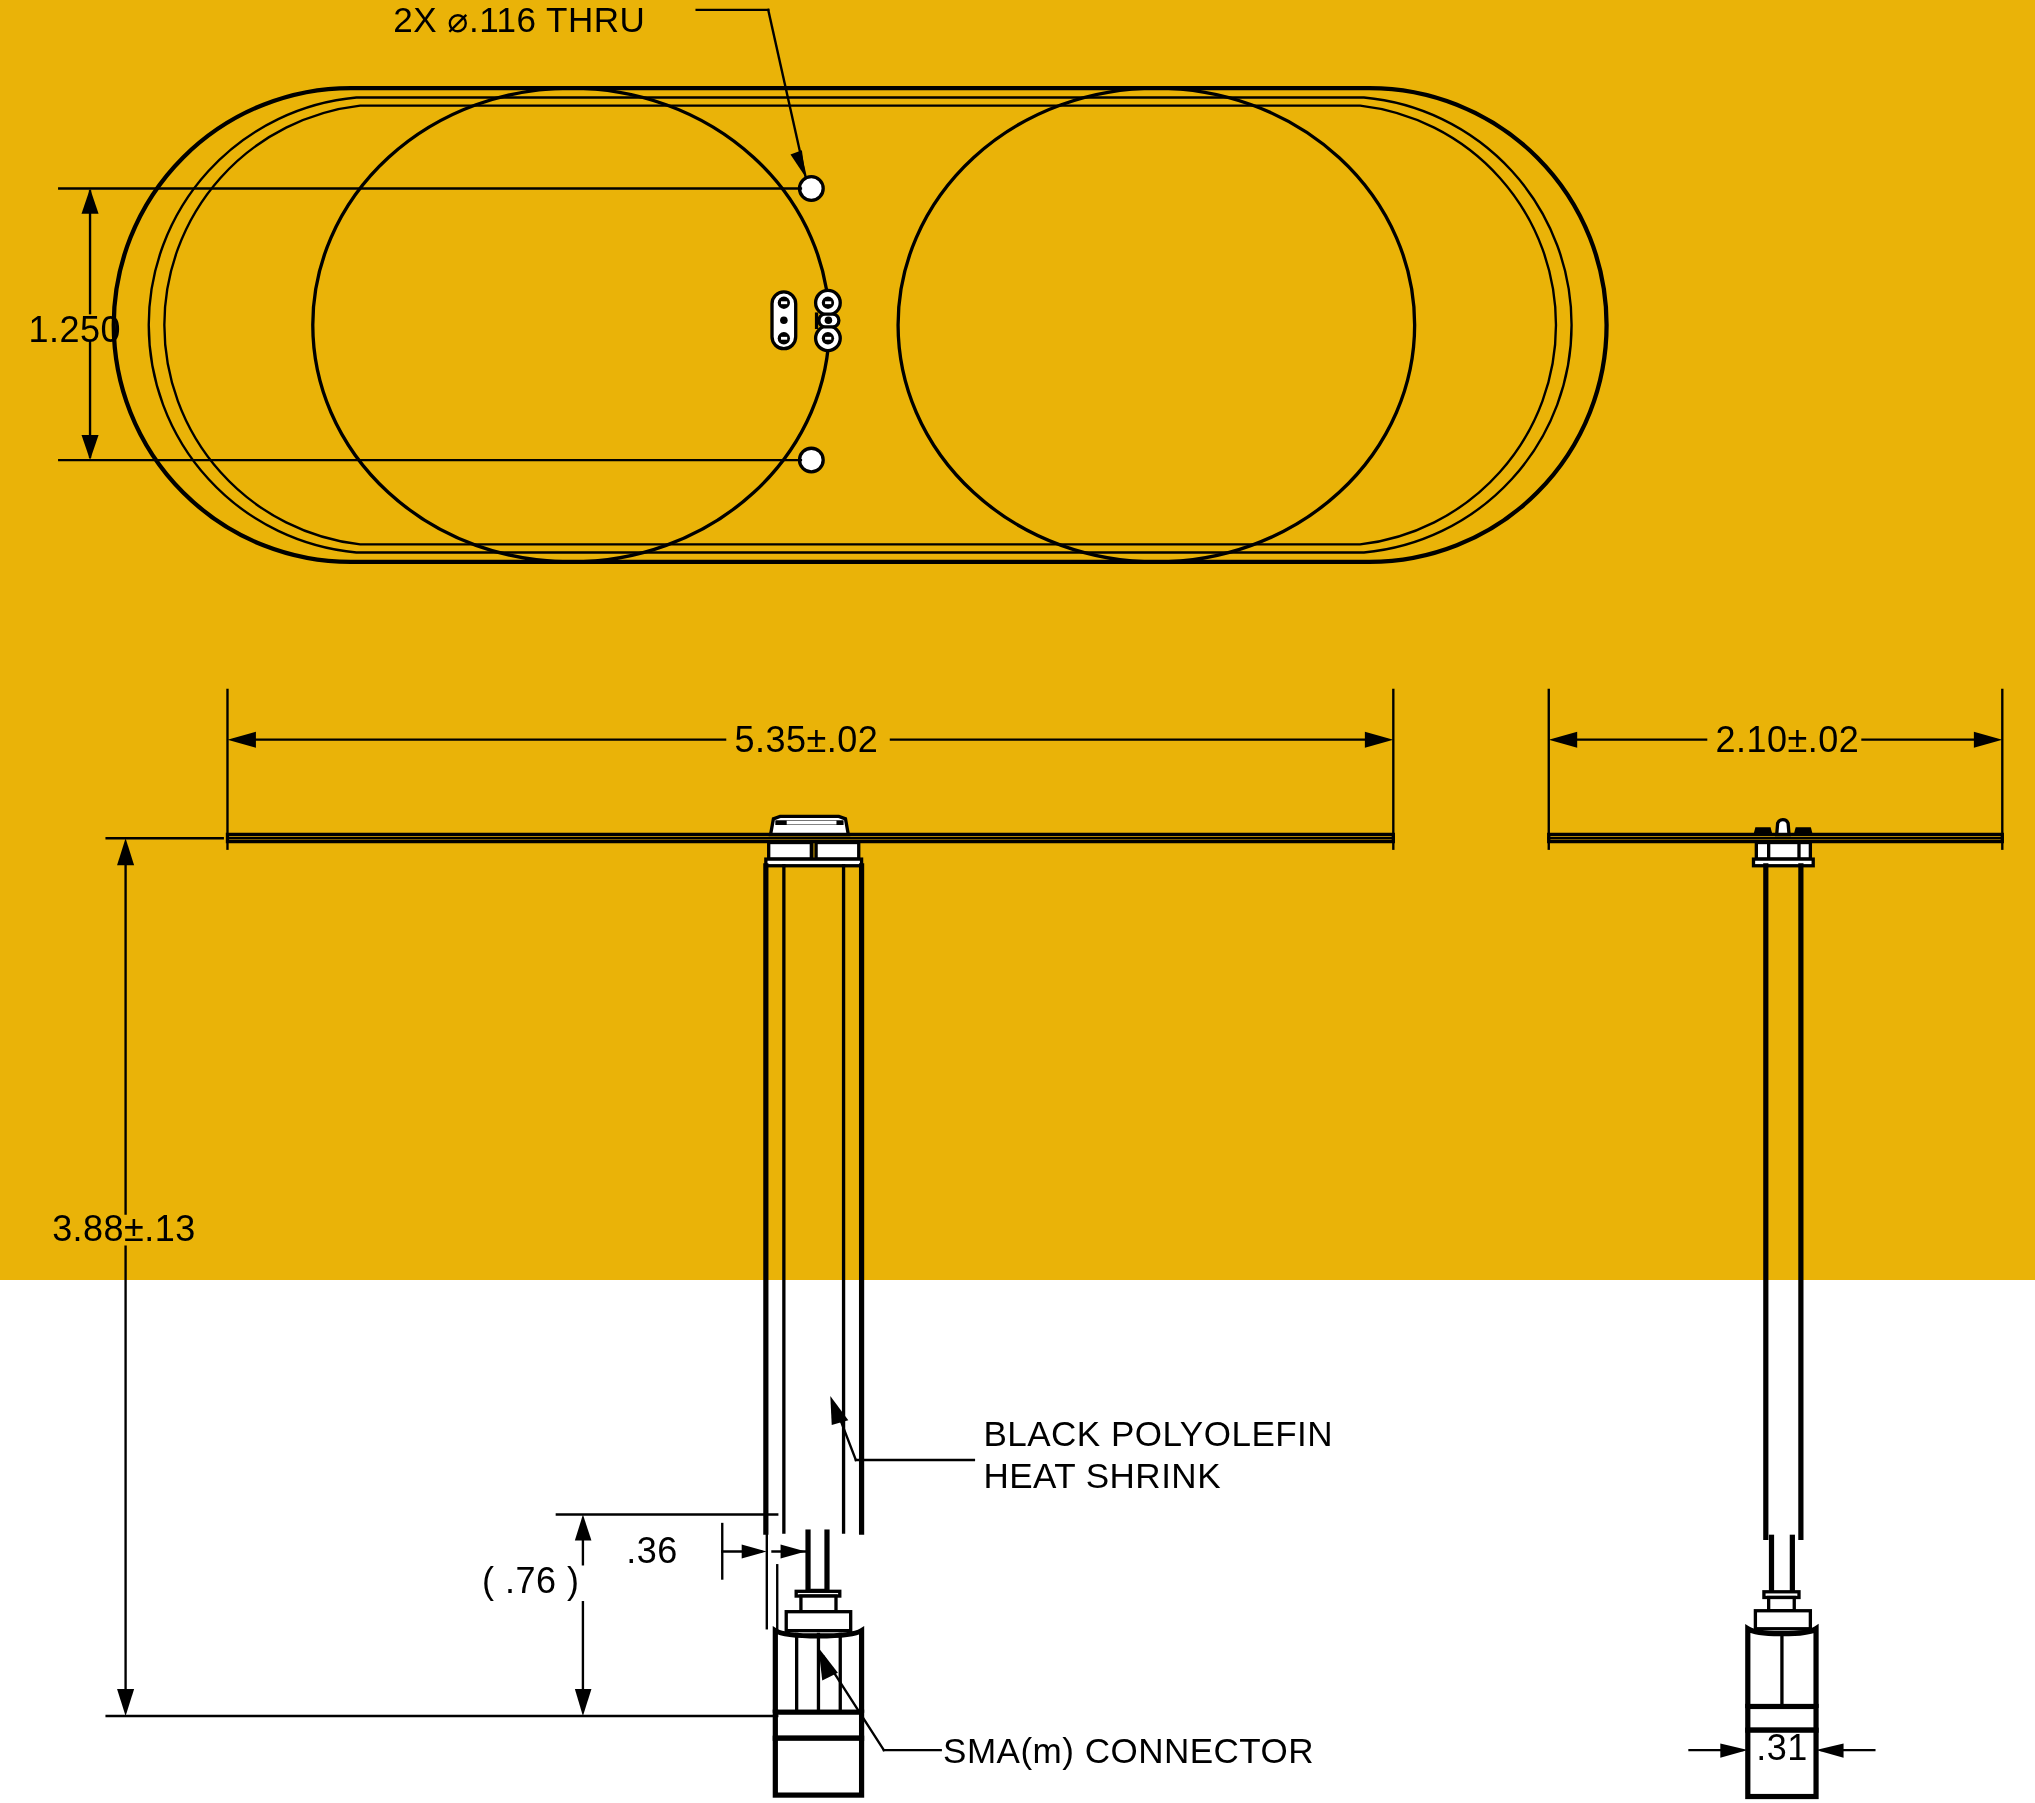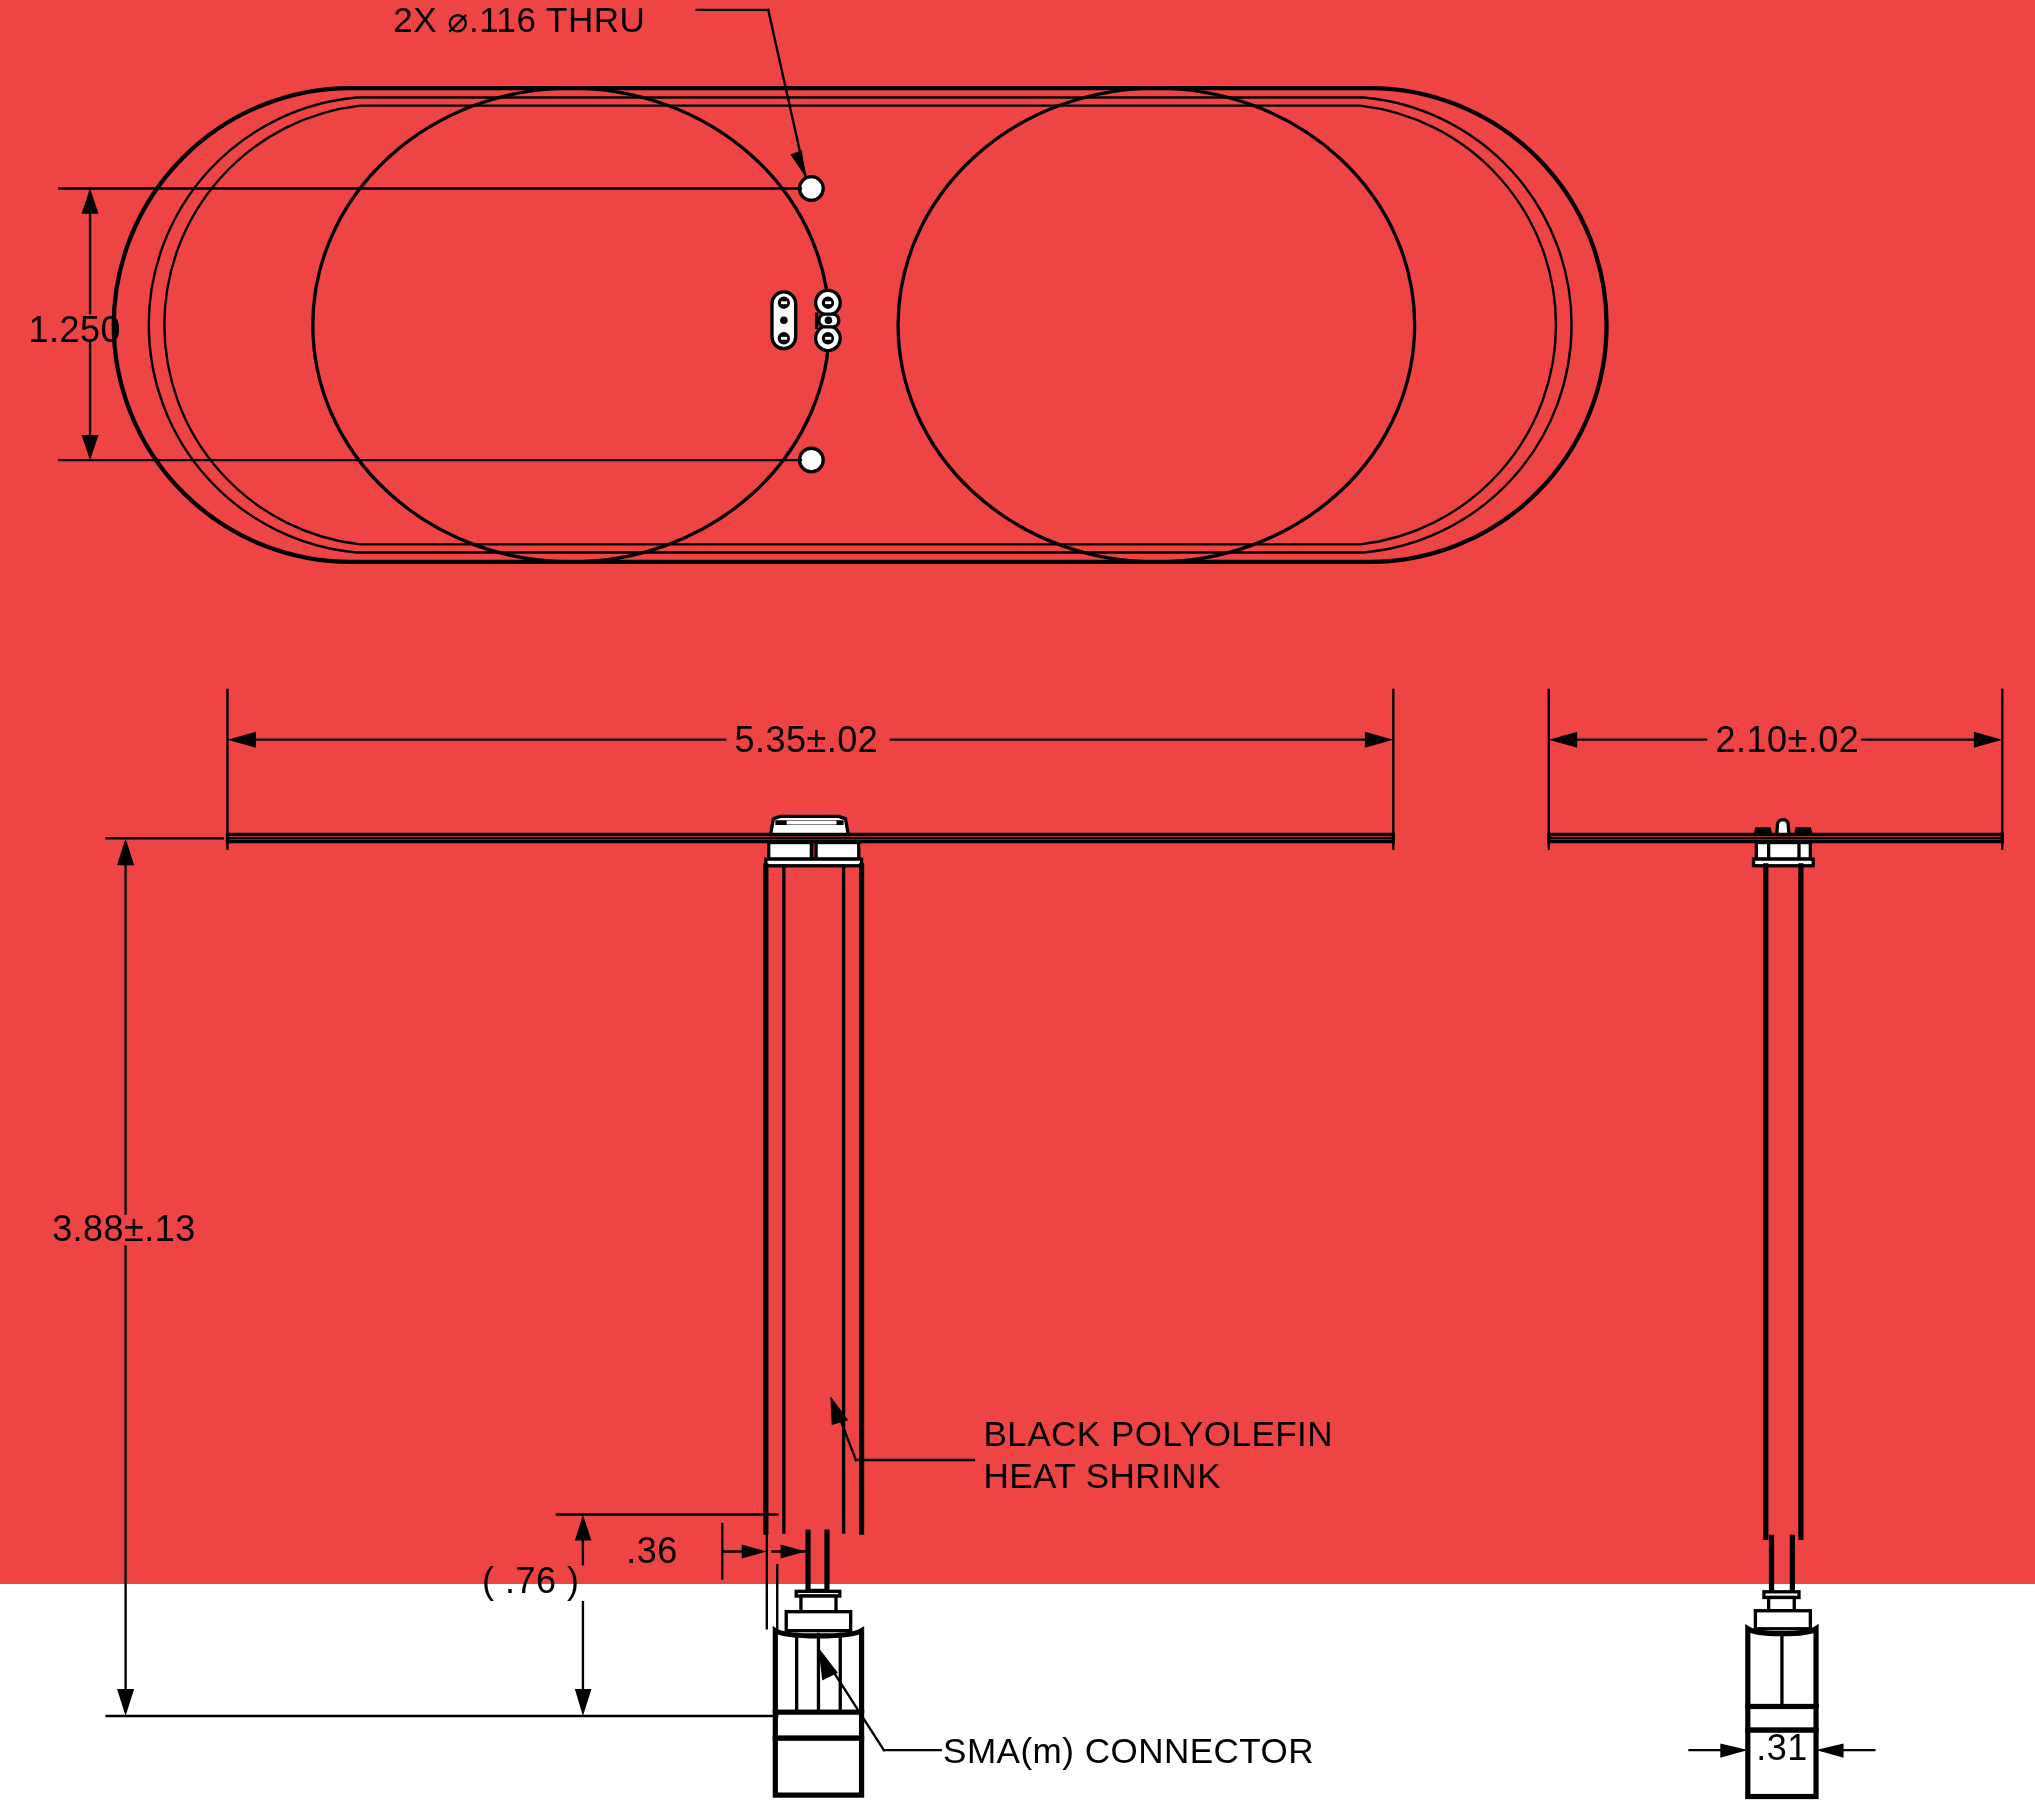--- a/index.html
+++ b/index.html
@@ -7,22 +7,22 @@
   body{
     font-family:"Liberation Sans", sans-serif;
     color:#000000;
     width:2035px;
     height:1804px;
     overflow:hidden;
   }
   #sheet{
     position:relative;
     width:2035px;
-    height:1584px;
-    background:#ef4444;
+    height:1280px;
+    background:#eab308;
   }
   svg#drawing{
     position:absolute;
     top:0; left:0;
     width:2035px;
     height:1804px;
     display:block;
   }
   .dimtext{
     font-family:"Liberation Sans", sans-serif;

